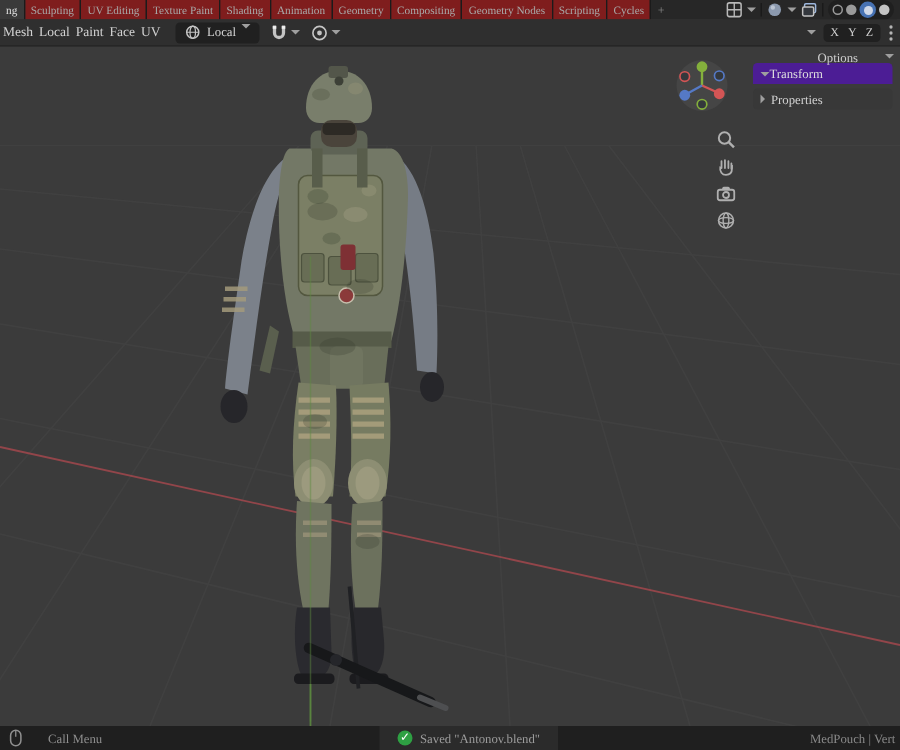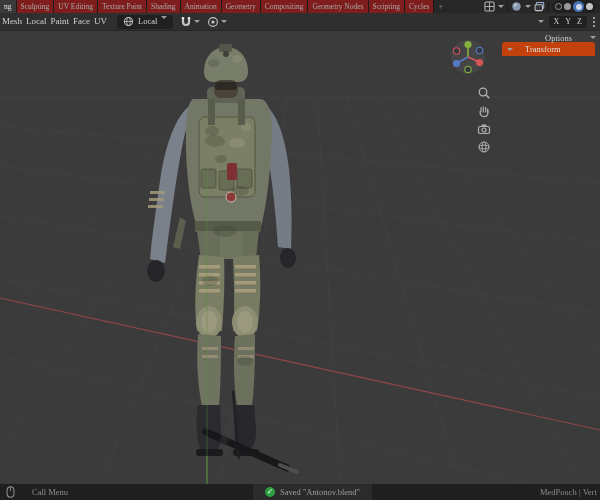--- a/index.html
+++ b/index.html
@@ -30,21 +30,21 @@
   .vheader-right{margin-left:auto;display:flex;align-items:center;gap:5px;padding-right:4px;}
   .axis-toggle{background:#202020;border-radius:3px;padding:1.5px 5px;font-size:8px;color:#cfcfcf;display:flex;gap:6px;}
   .options{position:absolute;top:31px;right:4px;height:13px;display:flex;align-items:center;gap:18px;font-size:8.5px;color:#cfcfcf;z-index:7;}
   
   .viewport{position:absolute;top:31px;left:0;width:600px;height:453px;background:#3b3b3b;}
   .gizmo{position:absolute;left:449px;top:38px;width:38px;height:38px;z-index:5;}
   .navcol{position:absolute;left:477px;top:86px;display:flex;flex-direction:column;gap:4px;z-index:5;}
   .navbtn{width:14px;height:14px;opacity:.85;}
   
   .npanel{position:absolute;left:502px;top:42px;width:93px;z-index:6;font-size:8.5px;}
-  .panel-h{display:flex;align-items:center;gap:12px;background:#c2410c;border-radius:3px 3px 0 0;height:14px;padding:0 5px;color:#dedede;}
+  .panel-h{display:flex;align-items:center;gap:0;background:#4c1d95;border-radius:3px 3px 0 0;height:14px;padding:0 5px;color:#dedede;}
   .panel-body{background:rgba(39,39,39,.93);height:15px;display:flex;align-items:center;padding:0 6px;color:#8f8f8f;border-radius:0 0 3px 3px;}
   .panel-h2{margin-top:3px;background:#383838;border-radius:3px;height:14px;display:flex;align-items:center;gap:4px;padding:0 5px;color:#d2d2d2;}
   
   .statusbar{position:absolute;left:0;bottom:0;width:600px;height:16px;background:#1f1f1f;z-index:6;font-size:8.5px;color:#8f8f8f;}
   .sb-left{position:absolute;left:6px;top:0;height:16px;display:flex;align-items:center;gap:17px;}
   .saved{position:absolute;left:253px;top:0;height:16px;display:flex;align-items:center;gap:5px;background:#2b2b2b;padding:0 12px;color:#9c9c9c;}
   .check{width:10px;height:10px;border-radius:50%;background:#2ea043;color:#fff;font-size:8px;line-height:10px;text-align:center;}
   .stats{position:absolute;right:0;top:0;height:16px;display:flex;align-items:center;width:60px;overflow:hidden;white-space:nowrap;color:#8a8a8a;}
 </style>
 </head>
@@ -288,20 +288,24 @@
         <ellipse cx="7" cy="7" rx="5" ry="1.9" fill="none" stroke="#c4c4c4" stroke-width=".9"></ellipse>
         <ellipse cx="7" cy="7" rx="1.9" ry="5" fill="none" stroke="#c4c4c4" stroke-width=".9"></ellipse>
       </svg>
   </div>
 
   <div class="npanel">
     <div class="panel-h">
       <span class="cdown"></span>
       <span>Transform</span>
     </div>
+    <div class="panel-h2">
+      <span class="cright"></span>
+      <span>Properties</span>
+    </div>
   </div>
 
   <div class="statusbar">
     <div class="sb-left">
       <svg width="9" height="12" viewBox="0 0 10 14">
           <rect x="1" y="1" width="8" height="12" rx="4" fill="none" stroke="#8f8f8f" stroke-width="1.2"></rect>
           <line x1="5" y1="1" x2="5" y2="6" stroke="#8f8f8f" stroke-width="1"></line>
         </svg>
       <span>Call Menu</span>
     </div>

